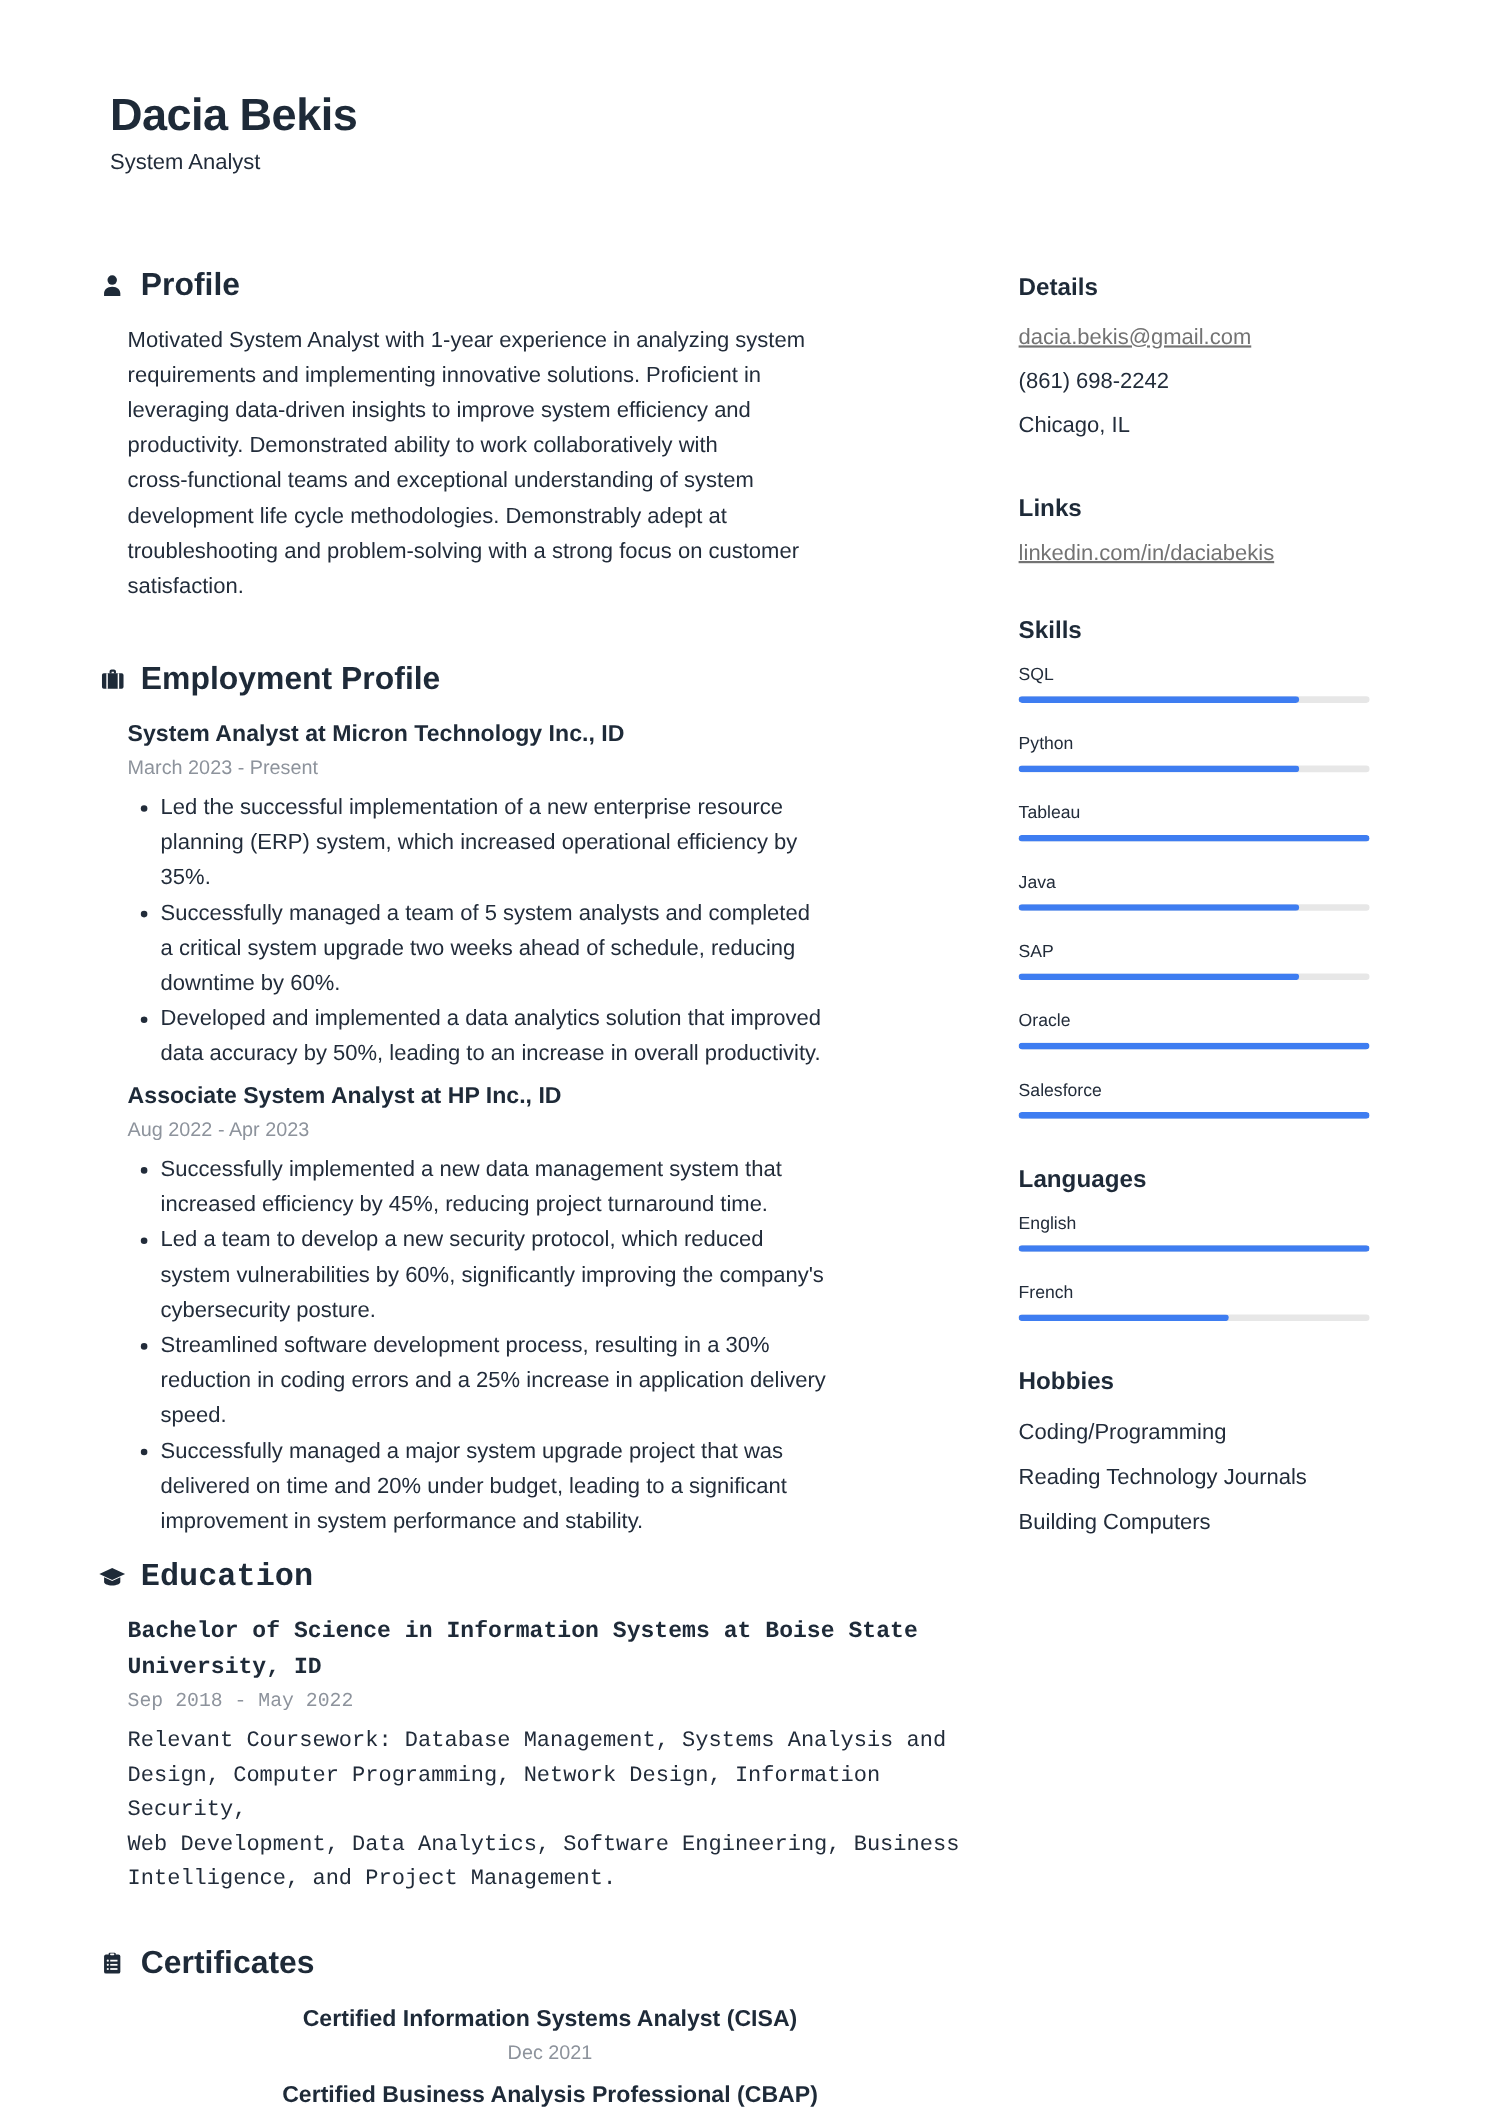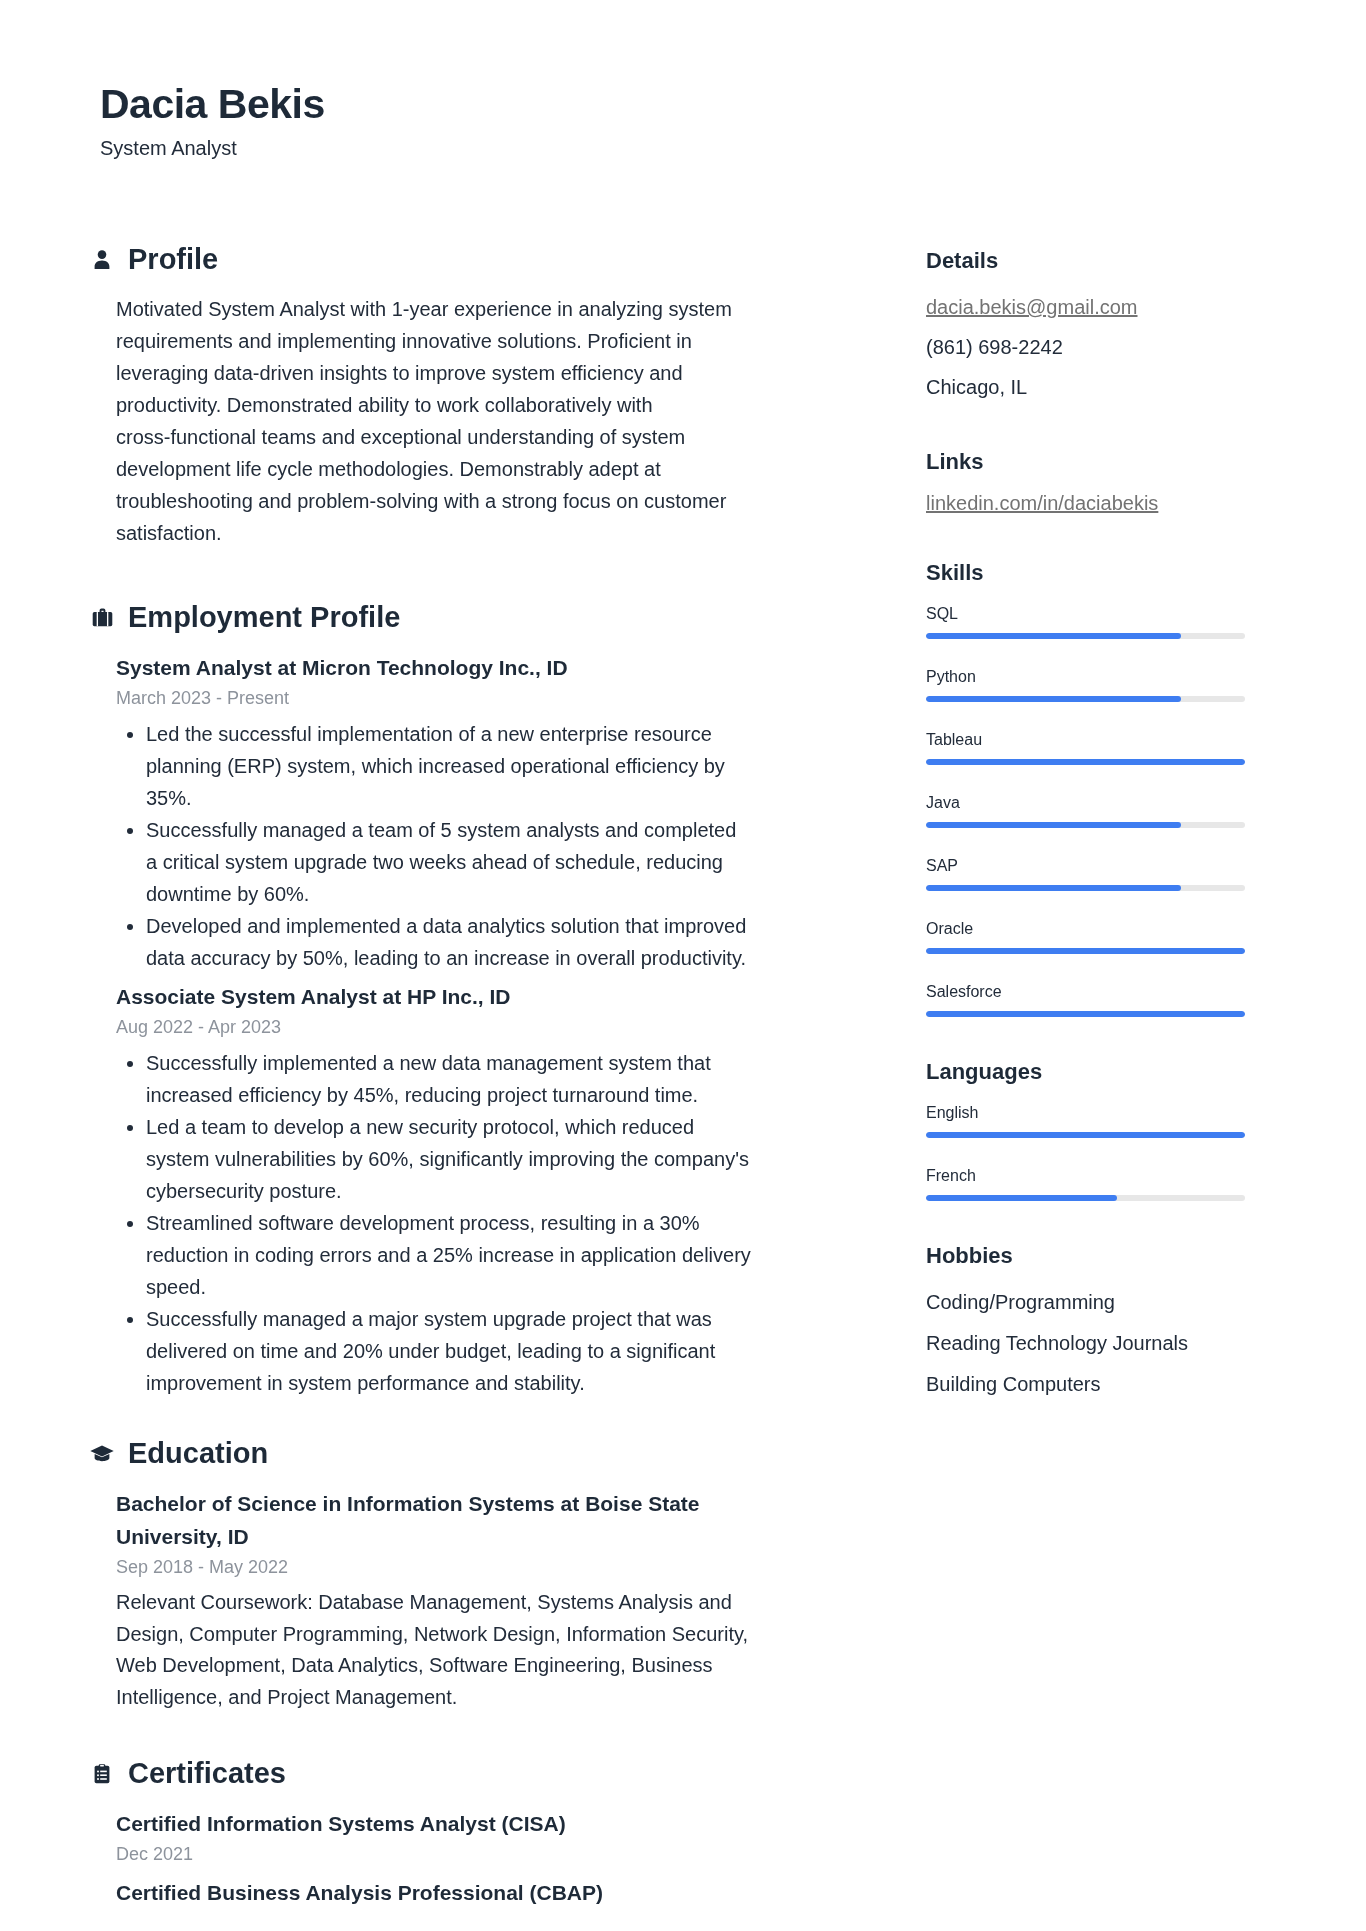--- a/index.html
+++ b/index.html
@@ -14,36 +14,36 @@
   .hdr{margin-left:-16px;margin-bottom:30px;}
   .hdr h1{margin:0;font-size:41px;line-height:49px;font-weight:700;letter-spacing:-.5px;color:#1e2a38;}
   .hdr .subtitle{margin-top:6px;font-size:20px;line-height:26px;color:#222c3a;}
   
   .columns{display:flex;align-items:flex-start;}
   .main{width:768px;}
   .sidebar{width:319px;margin-left:42px;padding-top:57px;box-sizing:border-box;}
   
   section.msec{margin-top:52px;}
   section.msec.first{margin-top:52px;}
-  section.msec.edu{margin-top:38px;}
+  section.msec.edu{margin-top:18px;font-family:Liberation Mono, monospace;}
   section.msec.cert{margin-top:44px;}
   .sec-head{
     display:flex;align-items:center;gap:13px;
     margin:0 0 17px -27px;font-size:29px;line-height:33px;font-weight:700;color:#1e2a38;
   }
   .sec-head .icn{width:26px;height:26px;flex:0 0 26px;display:flex;align-items:center;justify-content:center;}
   .sec-head svg{display:block;}
   .pre{white-space:pre-line;}
   .body{margin:0;font-size:20px;line-height:32px;color:#222c3a;}
   h3.item-title{margin:0;font-size:21px;line-height:33px;font-weight:700;color:#1e2a38;}
   .date{font-size:18px;line-height:28px;color:#8d939c;margin:0 0 6px 0;}
   ul.bullets{margin:4px 0 0 0;padding:0 0 0 30px;}
   ul.bullets li{font-size:20px;line-height:32px;color:#222c3a;}
   article.job + article.job{margin-top:6px;}
-  .cert-item{margin-bottom:8px;}
+  .cert-item{margin-bottom:8px;text-align:center;}
   
   .ssec{margin-bottom:42px;}
   .ssec h3{margin:0 0 13px 0;font-size:22px;line-height:26px;font-weight:700;color:#1e2a38;}
   .detail-row{font-size:20px;line-height:40px;color:#222c3a;}
   a.blue-link{color:#737373;text-decoration:underline;font-size:20px;line-height:40px;}
   .links .blue-link{line-height:30px;}
   .skill{margin-bottom:23px;}
   .skill:last-child{margin-bottom:0;}
   .skill-name{font-size:16px;line-height:30px;color:#222c3a;}
   .track{height:6px;border-radius:3px;background:#e7e7e7;margin-top:4px;overflow:hidden;}

